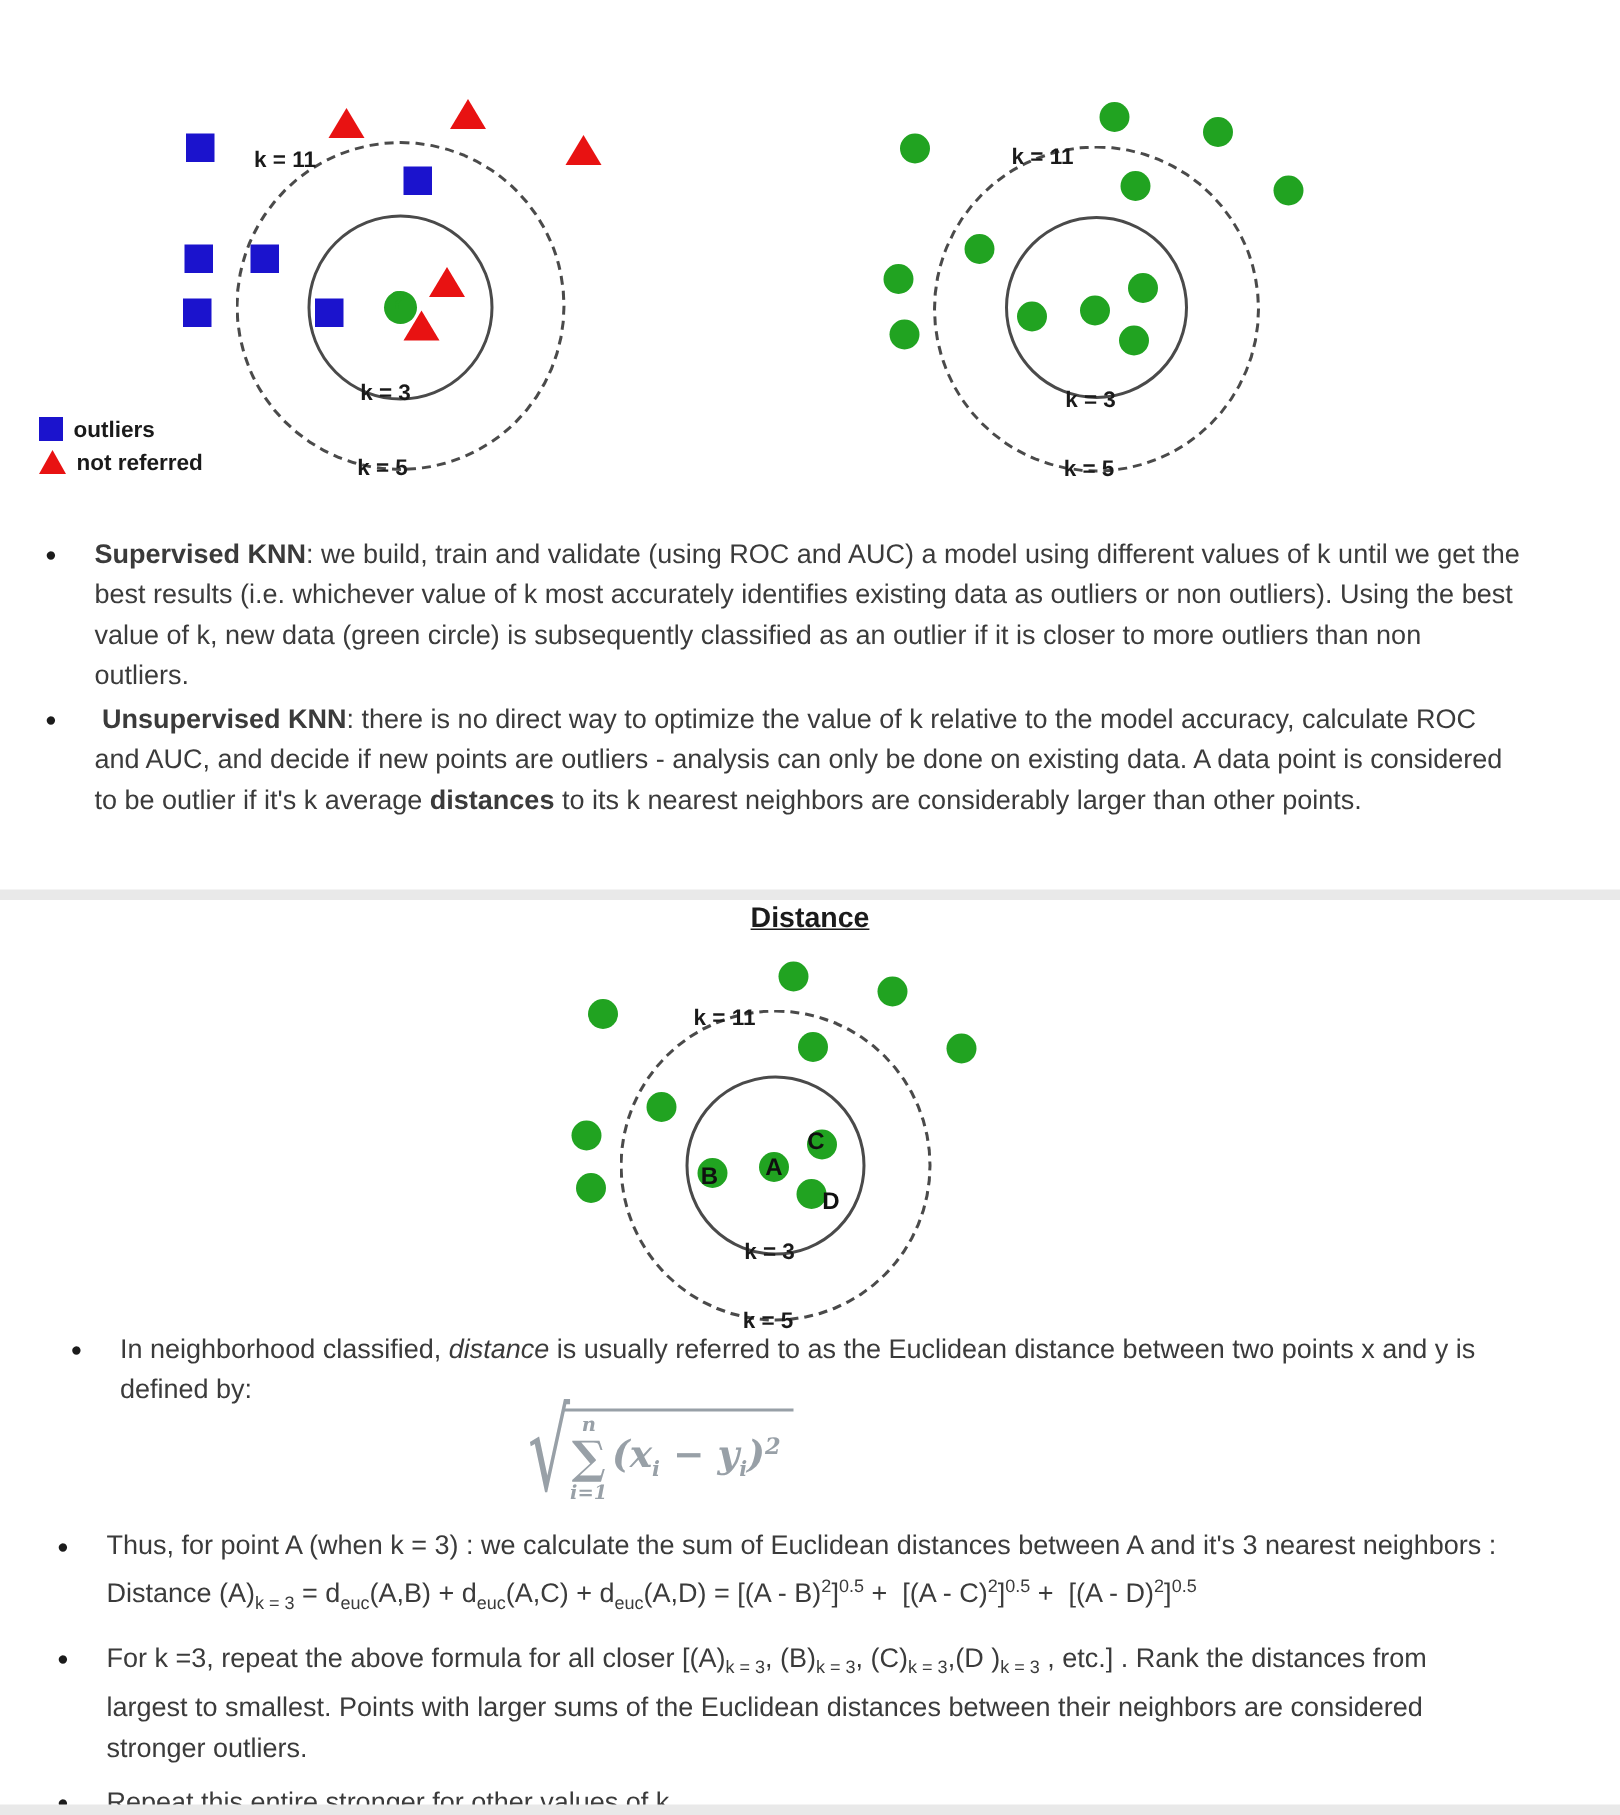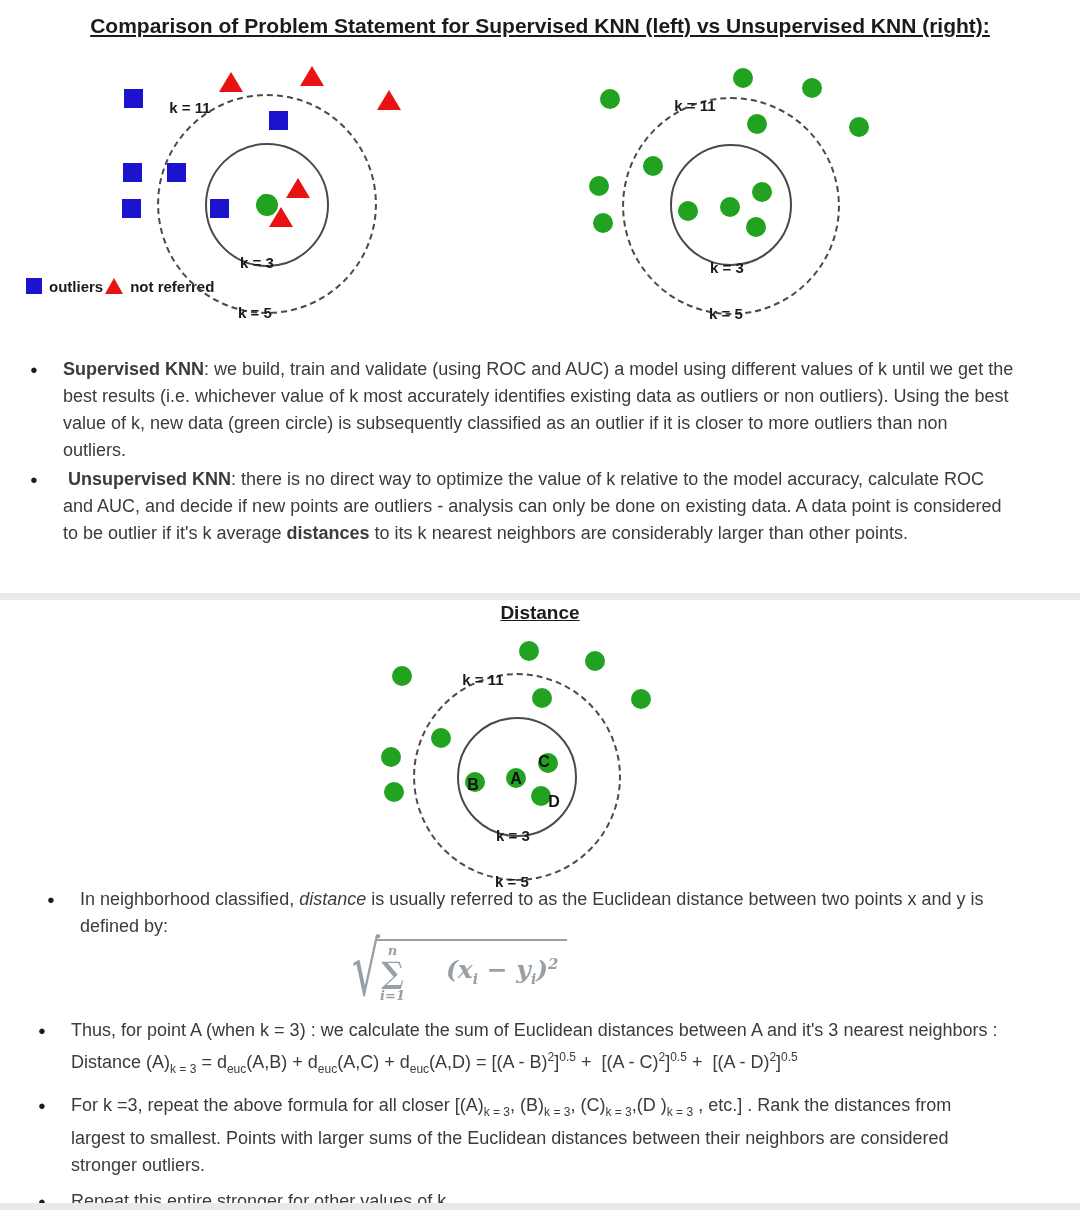--- a/index.html
+++ b/index.html
@@ -22,21 +22,21 @@
   .pt-triangle { position:absolute; width:0; height:0;
                  border-left:12px solid transparent; border-right:12px solid transparent;
                  border-bottom:20px solid #e81212; }
   .pt-dot      { position:absolute; background:#21a321; border-radius:50%; }
 
   .dlabel { position:absolute; transform:translate(-50%,-50%); font-weight:bold;
             font-size:15px; color:#1a1a1a; white-space:nowrap;margin-top:17px; }
   .dlabel.q  { color:#21a321; font-size:17px; }
   .dlabel.pt { font-size:16px; color:#101010; }
 
-  .legend { position:absolute; left:6px; top:221px; display:flex; gap:2px; }
+  .legend { position:absolute; left:6px; top:221px; display:flex; flex-direction:column; gap:2px; }
   .legend-row { display:flex; align-items:center; gap:7px; height:20px; }
   .legend-square { width:16px; height:16px; background:#1b13cd; flex:none; }
   .legend-triangle { width:0; height:0; border-left:9px solid transparent;
                      border-right:9px solid transparent; border-bottom:16px solid #e81212; flex:none; }
   .legend-label { font-weight:bold; font-size:15px; color:#1a1a1a; }
 
   
   .list { position:absolute; }
   .list1 { left:30px; top:356px; width:985px; }
   .list2 { left:38px; top:886px; width:960px; }
@@ -62,30 +62,29 @@
              color:#98a0a7; font-family:"DejaVu Serif", serif; font-style:italic; font-weight:600;
              font-size:25px; width:max-content; }
   .formula .f-base { margin-right:8px; white-space:pre; }
   .formula sub.f-funcsub { font-size:14px; }
   .f-root { font-style:normal; font-weight:400; font-size:44px;
             transform:scaleY(1.7); transform-origin:50% 58%; margin-right:-4px; }
   .f-radicand { border-top:2px solid #98a0a7; display:flex; align-items:center; padding:3px 8px 0 4px; }
   .f-sum { display:flex; flex-direction:column; align-items:center; line-height:1; margin-right:3px; }
   .f-lim { font-size:13px; }
   .f-sigma { font-size:30px; font-style:normal; line-height:1; margin:1px 0; }
-  .f-term { white-space:pre;margin-left:38px; }
+  .f-term { white-space:pre; }
   .f-term sub { font-size:14px; }
   .f-term sup { font-size:15px; }
 </style>
 </head>
 <body>
 
 <div class="page">
 
-  <div class="title">Comparison of Problem Statement for Supervised KNN (left) vs Unsupervised KNN (right):</div>
 
   <div class="fig fig-left">
     <div class="legend">
       <div class="legend-row">
         <span class="legend-square"></span>
         <span class="legend-label">outliers</span>
       </div>
       <div class="legend-row">
         <span class="legend-triangle"></span>
         <span class="legend-label">not referred</span>

